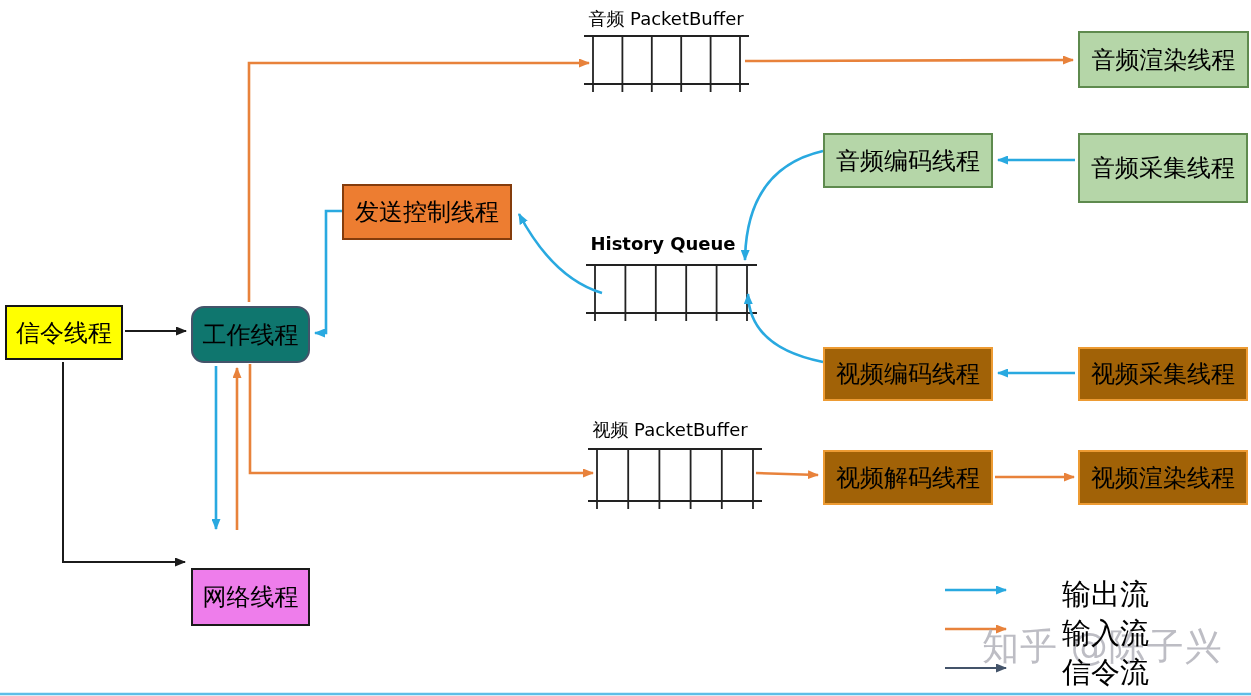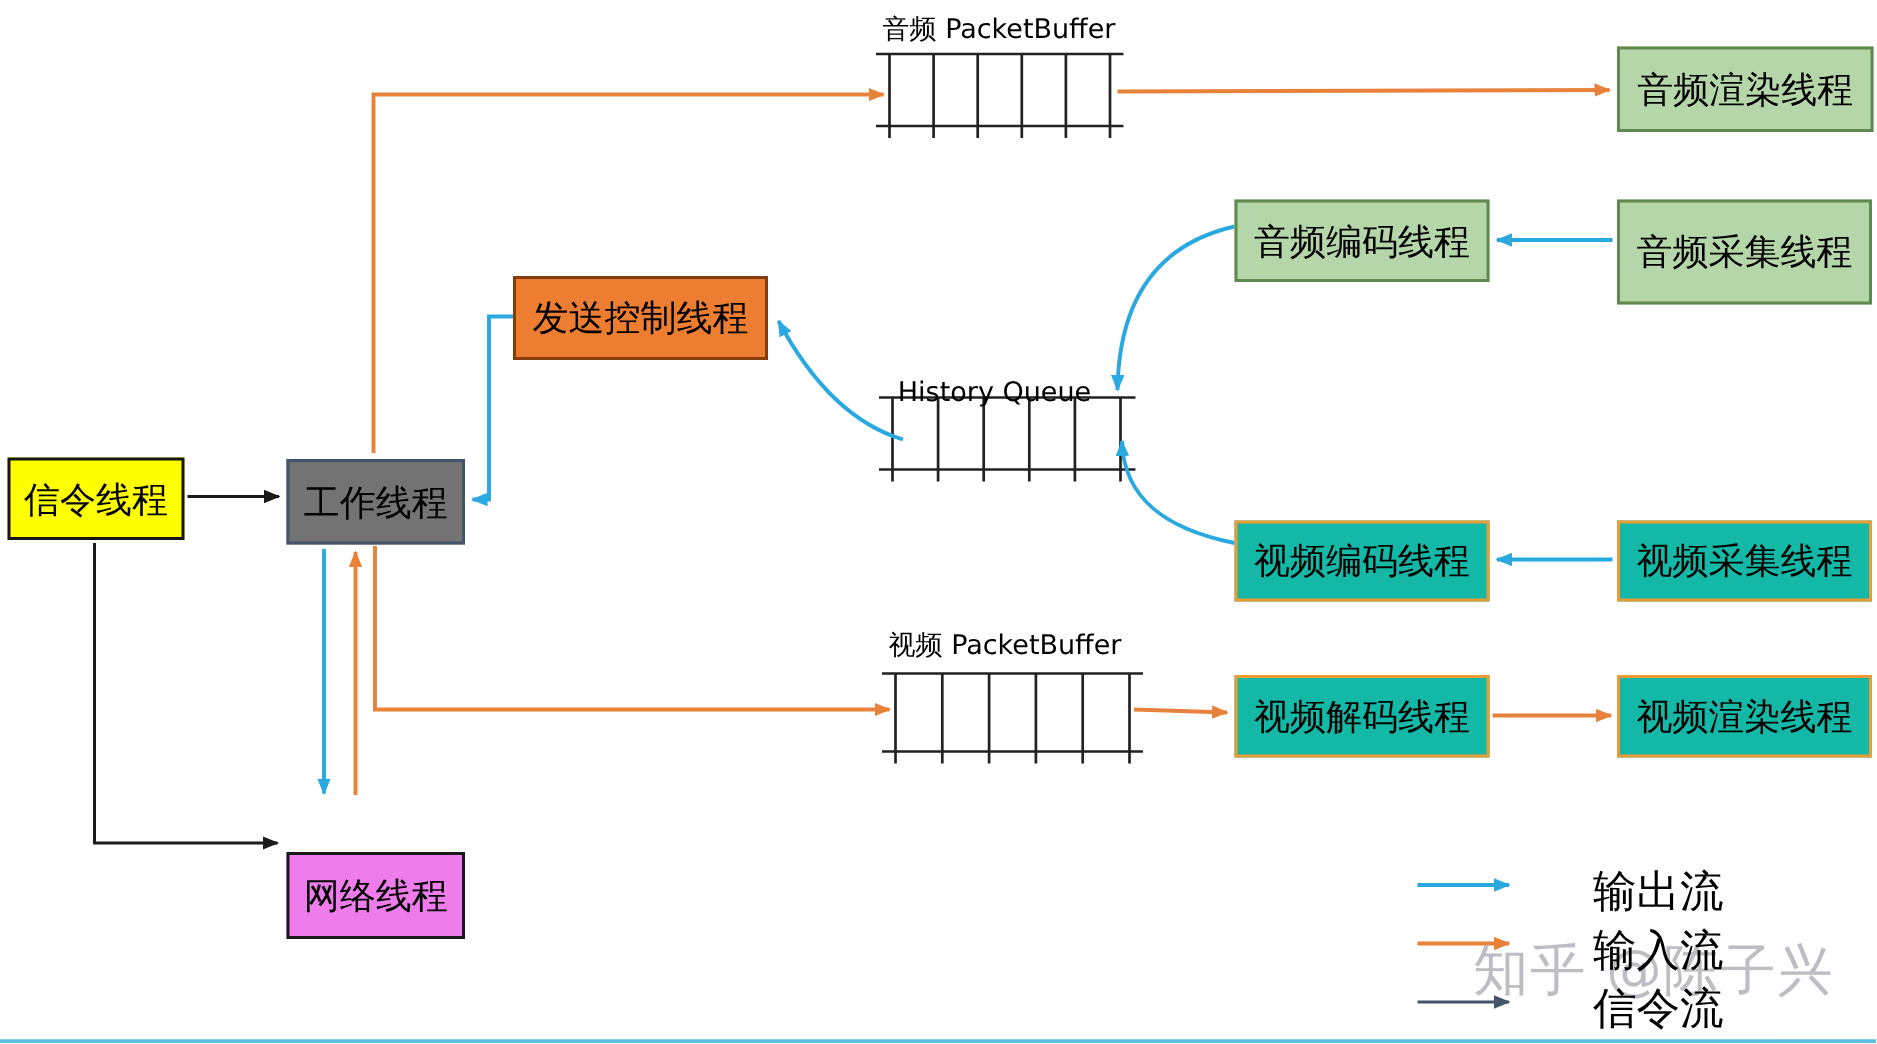--- a/index.html
+++ b/index.html
@@ -6,25 +6,25 @@
   #canvas{
     position:relative;width:1251px;height:696px;background:#ffffff;overflow:hidden;
     font-family:"DejaVu Sans","Liberation Sans",sans-serif;color:#000;
   }
   #connectors{position:absolute;left:0;top:0;z-index:1;}
   .node{
     position:absolute;z-index:2;display:flex;align-items:center;justify-content:center;
     font-size:24px;line-height:1;border:2px solid #404040;box-sizing:border-box;white-space:nowrap;
   }
   .n-yellow {background:#FFFF00;border-color:#151515;}
-  .n-blue   {background:#737373;border-color:#44546A;}
+  .n-blue   {background:#0f766e;border-color:#44546A;border-radius:13px;}
   .n-orange {background:#ED7D31;border-color:#843C0C;}
   .n-pink   {background:#EE7DEB;border-color:#1a1a1a;}
   .n-green  {background:#B5D6A8;border-color:#5E8A4E;}
-  .n-lyellow{background:#14b8a6;border-color:#ED9B33;}
+  .n-lyellow{background:#a16207;border-color:#ED9B33;}
 
   .q-label{
     position:absolute;z-index:2;width:220px;text-align:center;font-size:18px;white-space:nowrap;
   }
   .legend-label{
     position:absolute;z-index:6;font-size:29px;white-space:nowrap;
   }
   #watermark{
     position:absolute;z-index:5;left:982px;top:622px;font-size:37px;letter-spacing:1px;
     color:rgba(178,178,186,0.85);white-space:nowrap;
@@ -111,21 +111,21 @@
   <div class="node n-lyellow" style="left:823px;top:347px;width:170px;height:54px;">视频编码线程</div>
 
   <div class="node n-lyellow" style="left:1078px;top:347px;width:170px;height:54px;">视频采集线程</div>
 
   <div class="node n-lyellow" style="left:823px;top:450px;width:170px;height:55px;">视频解码线程</div>
 
   <div class="node n-lyellow" style="left:1078px;top:450px;width:170px;height:55px;">视频渲染线程</div>
 
   <div class="q-label" style="left:556px;top:7px;">音频 PacketBuffer</div>
 
-  <div class="q-label" style="left:553px;top:251px;">History Queue</div>
+  <div class="q-label" style="left:553px;top:233px;font-weight:bold;">History Queue</div>
 
   <div class="q-label" style="left:560px;top:418px;">视频 PacketBuffer</div>
 
   <div class="legend-label" style="left:1062px;top:575px;">输出流</div>
 
   <div class="legend-label" style="left:1062px;top:614px;">输入流</div>
 
   <div class="legend-label" style="left:1062px;top:653px;">信令流</div>
 
   <div id="watermark">知乎 @陈子兴</div>

